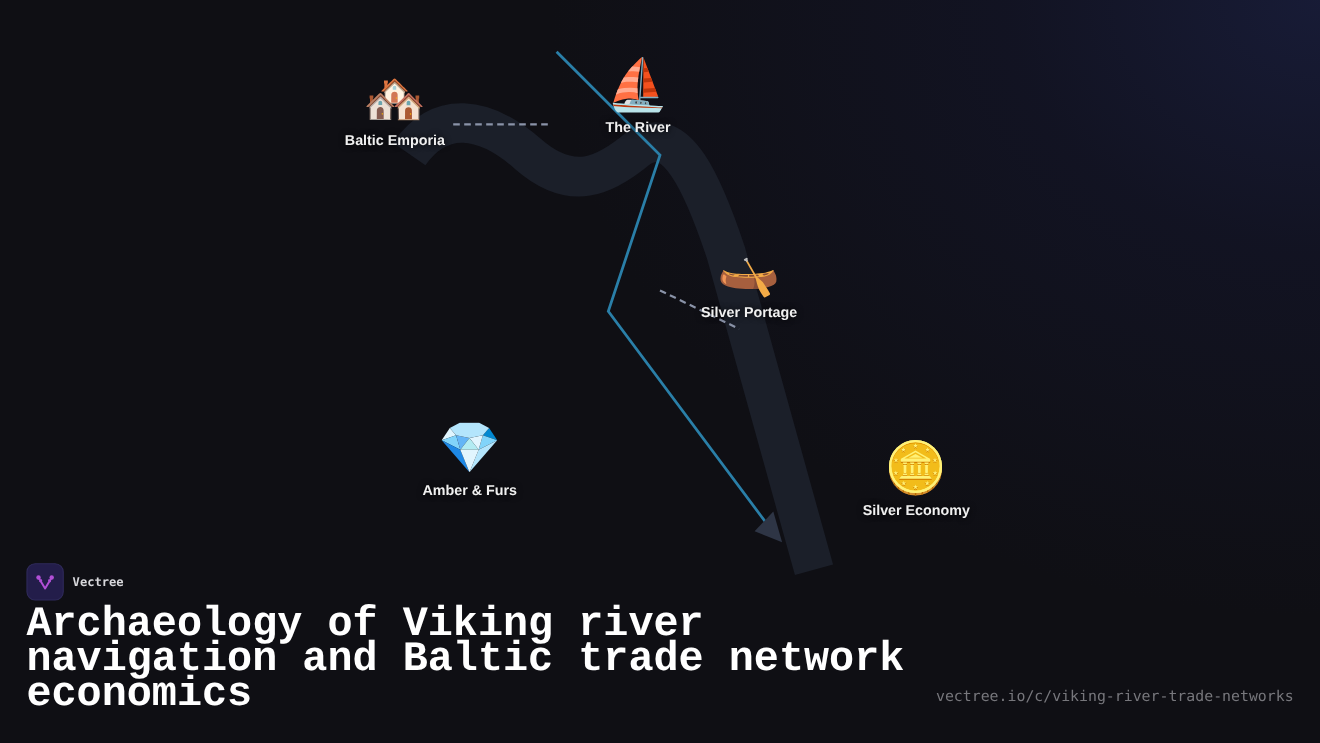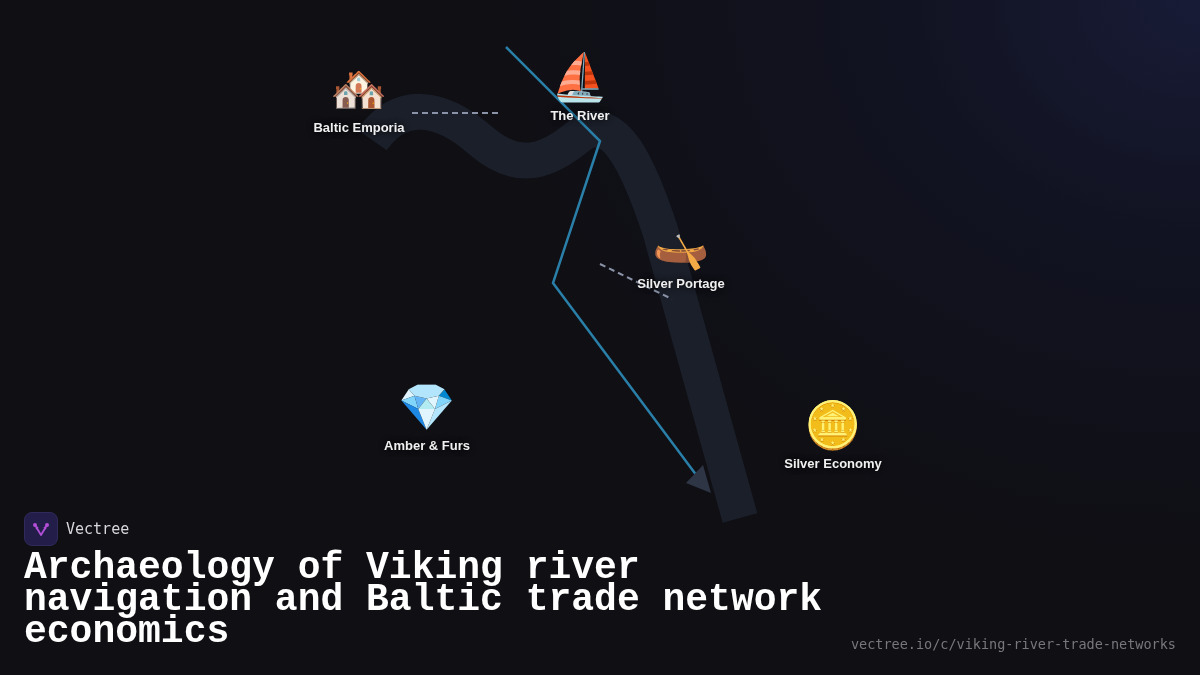--- a/index.html
+++ b/index.html
@@ -22,29 +22,29 @@
   .node .label {
     color:#f0f0f0; font-weight:bold; font-size:13px; margin-top:4px; white-space:nowrap;
     text-shadow:0 0 6px rgba(0,0,0,0.9);
   }
   .brand { position:absolute; left:24px; top:512px; display:flex; align-items:center; gap:8px; }
   .logo {
     width:34px; height:34px; border-radius:8px; background:#231d4a;
     border:1px solid #2f2a5a; box-sizing:border-box;
     display:flex; align-items:center; justify-content:center;
   }
-  .brand-name { font-family:"DejaVu Sans Mono", monospace; font-weight:normal; font-size:15px; color:#d8d8dc; }
+  .brand-name { font-family:"DejaVu Sans Mono", monospace; font-weight:bold; font-size:11px; color:#d8d8dc; }
   .title {
     position:absolute; left:24px; top:552px; margin:0; width:800px;
     font-family:Liberation Mono, monospace; font-weight:bold; font-size:38px; line-height:32px;
     color:#ffffff;
   }
   .url {
     position:absolute; right:24px; top:625px;
-    font-family:"DejaVu Sans Mono", monospace; font-size:13.5px; color:#77777c;margin-top:11px;
+    font-family:"DejaVu Sans Mono", monospace; font-size:13.5px; color:#77777c;
   }
 </style>
 </head>
 <body>
 
 <div class="bg-glow"></div>
 
 <svg class="diagram" width="1200" height="675" viewBox="0 0 1200 675">
 
   <path d="M 372 140 C 400 100, 440 105, 480 140 C 520 175, 550 160, 580 135 C 615 110, 640 170, 660 230 L 740 518" fill="none" stroke="#1b1f29" stroke-width="36" stroke-linecap="butt"></path>

